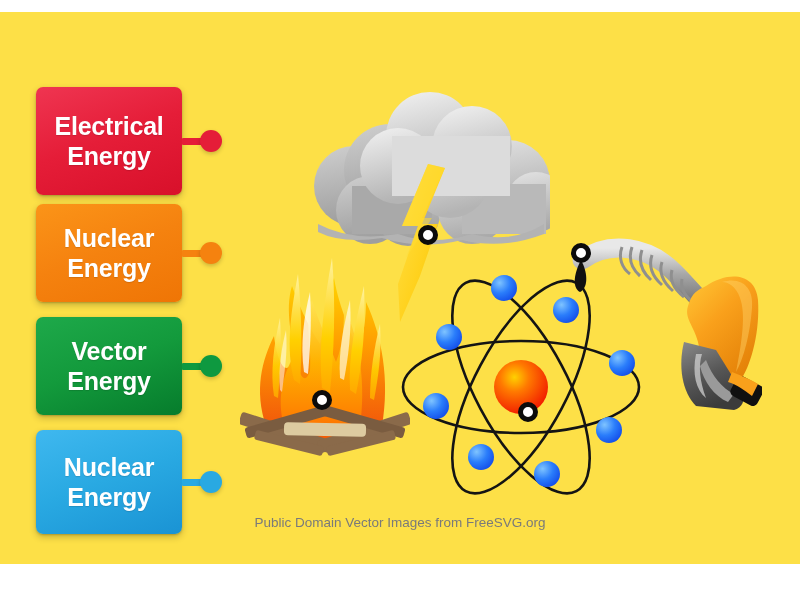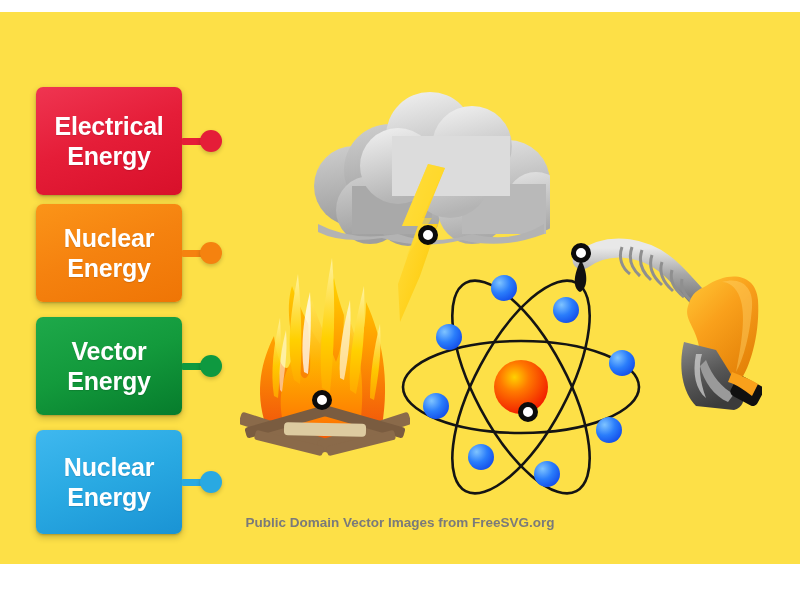--- a/index.html
+++ b/index.html
@@ -99,21 +99,20 @@
   
   #attribution{
     position:absolute;
     left:0;right:0;
     top:503px;
     text-align:center;
     font-size:13.5px;
     color:#7a7a7a;
     font-family:"Liberation Sans","DejaVu Sans",sans-serif;
     user-select:none;
-    font-weight:bold;
   }
 </style>
 </head>
 <body>
 
 <div id="stage">
 
   <div class="art" id="cloud">
     <svg width="238" height="176" viewBox="0 0 238 176">
       <defs>

